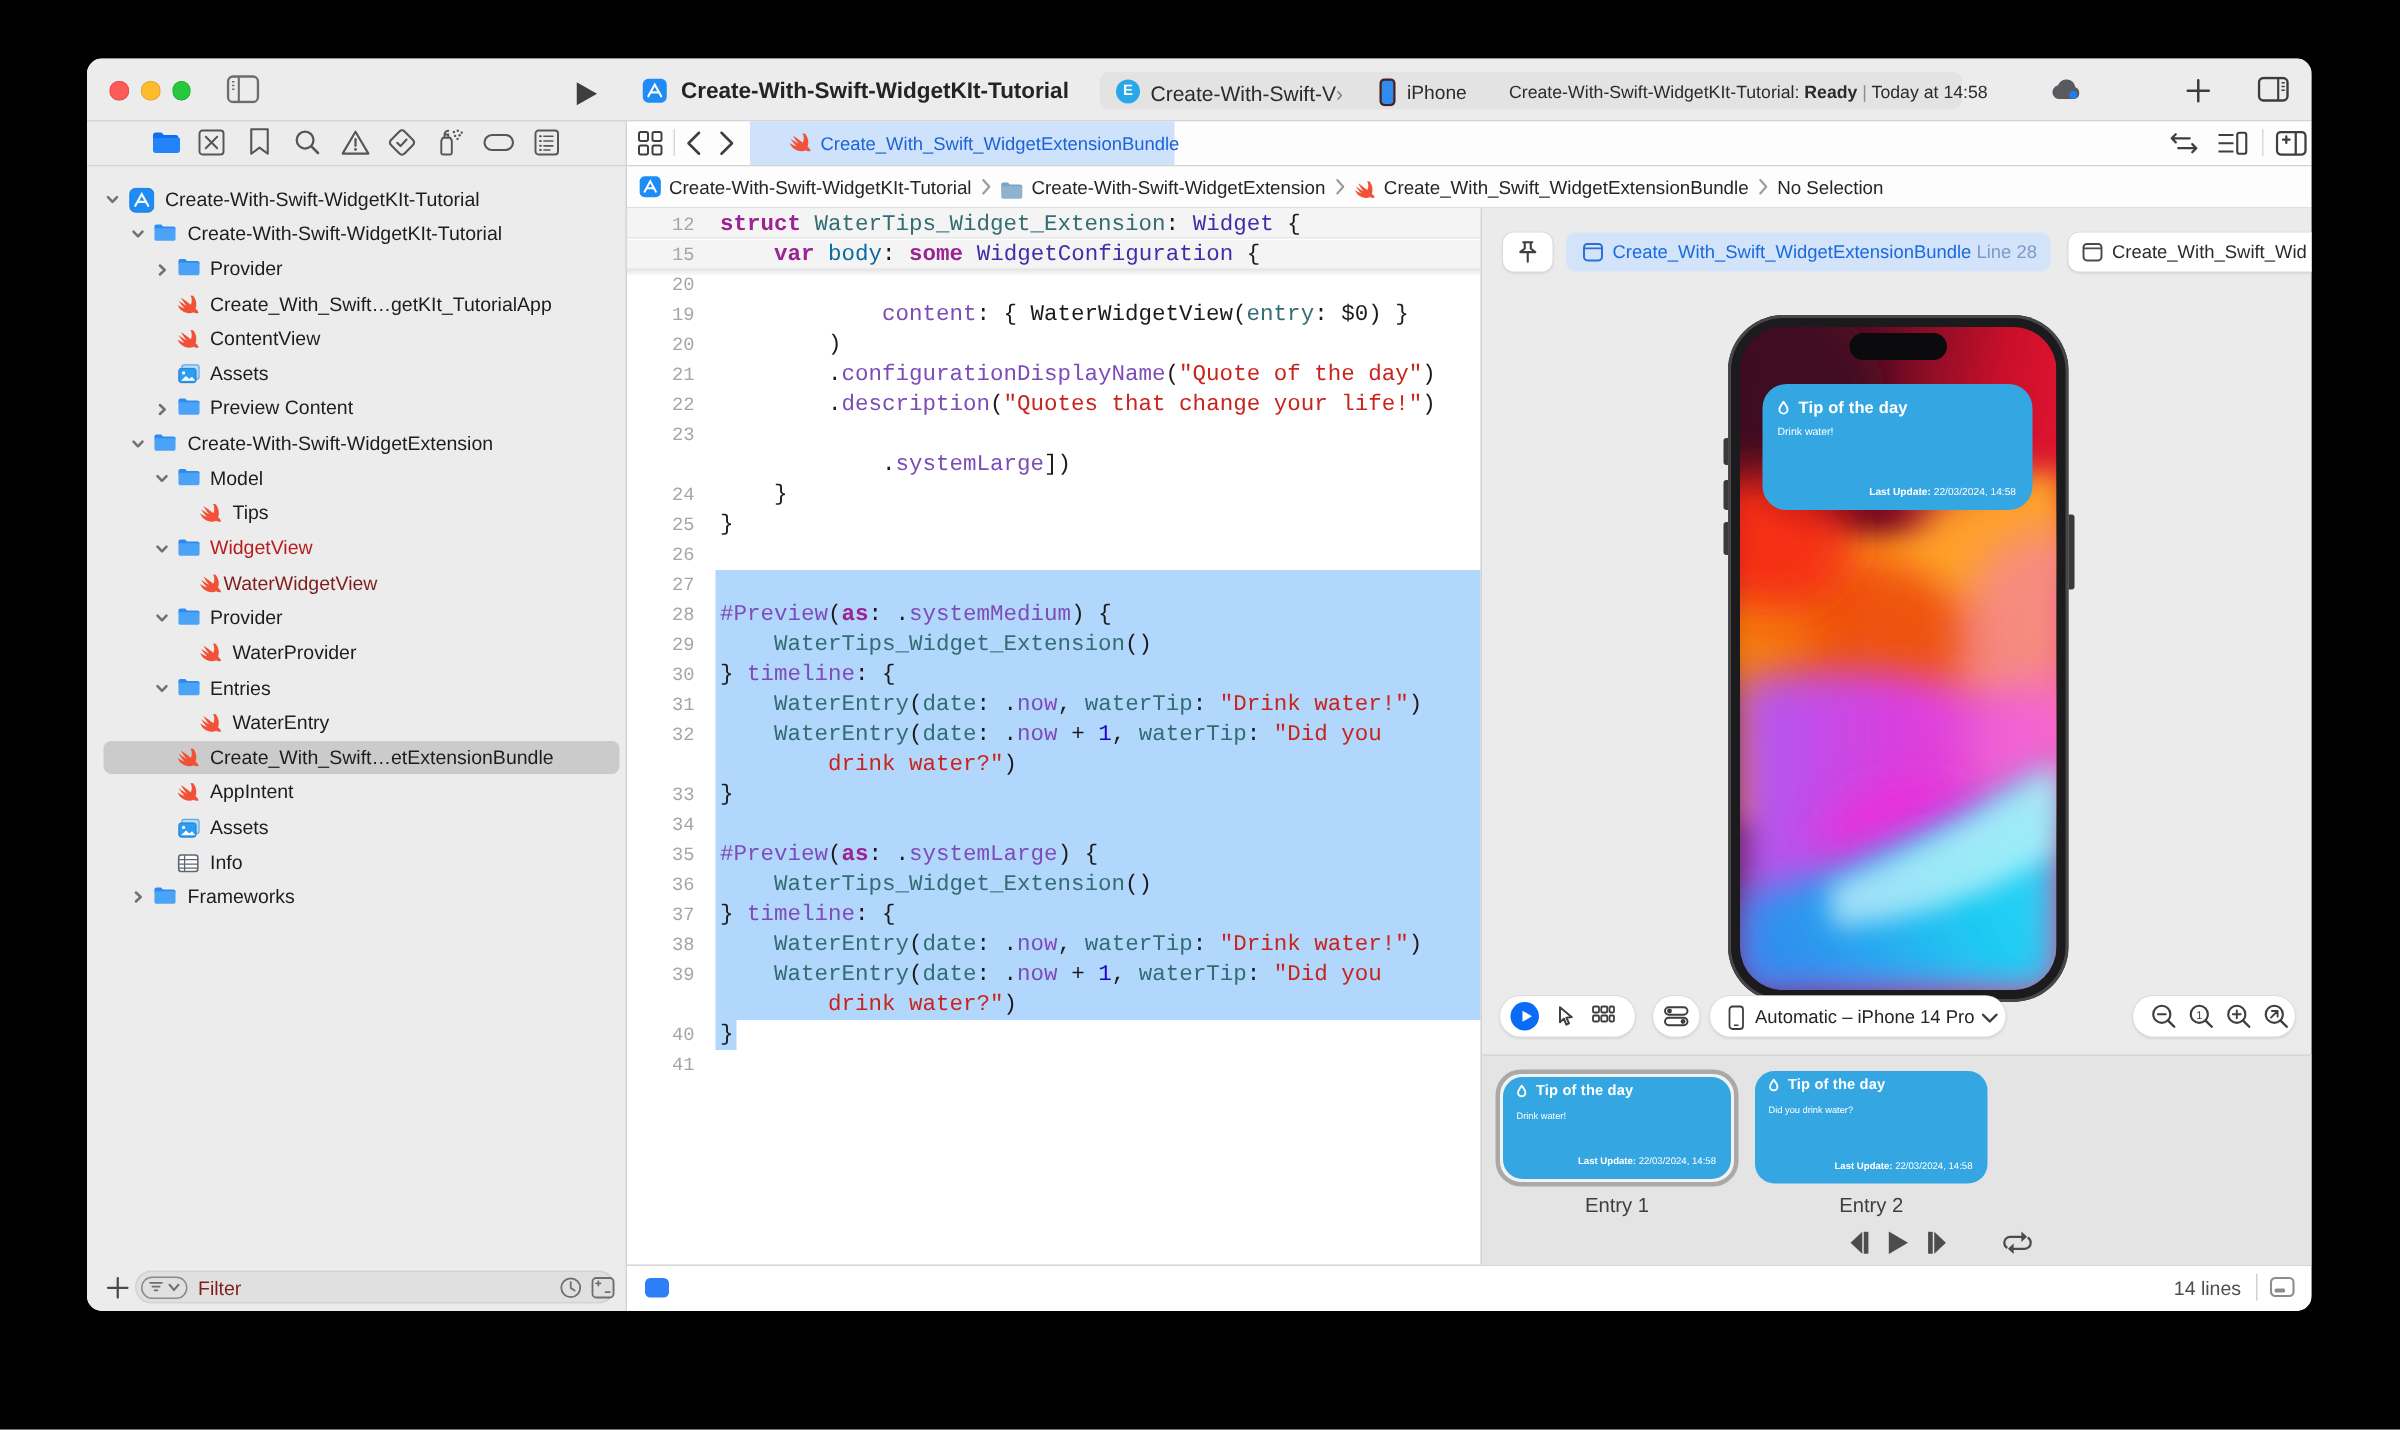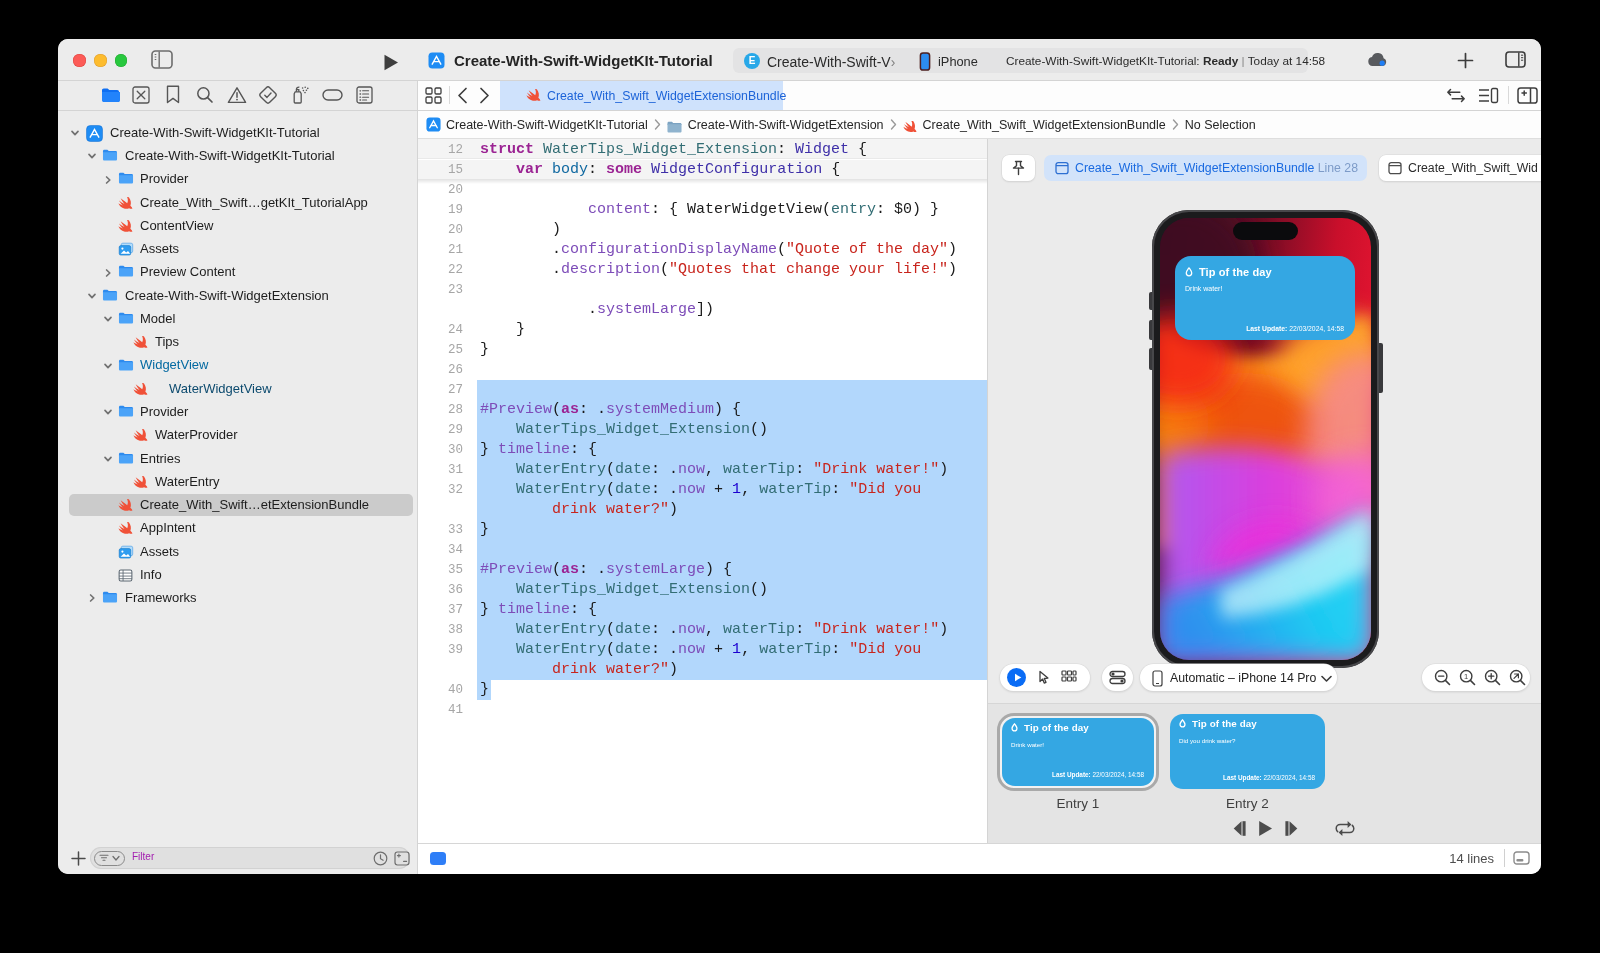--- a/index.html
+++ b/index.html
@@ -242,25 +242,25 @@
         <path fill="#F05138" d="M11.6 1.2c2.2 2.9 2.7 6.4 1.6 9.2.1.1.2.2.3.2 1 .9 1.7 2 1.9 2.7-1.1.6-2.5.4-3.5-.3-2.6 1.2-6 .8-8.5-1.2C2 10.8 1 9.3.5 7.8c1.5 1 3.2 2 4.9 2.4C3.5 8.5 1.9 6.2 1.1 4.7c1.6 1.3 3.9 2.9 5.8 3.7C5.2 6.5 3.6 4 2.8 2.4 5 3.9 7.9 6 9.8 7.7 10.9 5.6 10.7 3 9.6 1z"></path>
       </svg></div>
 <div style="position:absolute;left:97px;top:295.1px;font-size:13px;color:#1d1d1d;white-space:nowrap">Tips</div>
 <div style="position:absolute;left:45px;top:321.7px;line-height:0"><svg width="10" height="10" viewBox="0 0 10 10" style="vertical-align:middle">
         <path d="M2 3.4 5 6.6 8 3.4" stroke="#727272" stroke-width="1.7" fill="none" stroke-linecap="round" stroke-linejoin="round"></path>
       </svg></div>
 <div style="position:absolute;left:60px;top:319.5px;line-height:0"><svg width="16" height="12" viewBox="0 0 16 12.8" style="vertical-align:middle">
         <path fill="#2E8BEE" d="M.5 2.2C.5 1.3 1.1.7 2 .7h3.2l1.5 1.4H14c.9 0 1.5.6 1.5 1.5v.7H.5z"></path>
         <path fill="#4BA3F8" d="M.5 3.4h15v7.4c0 .9-.6 1.5-1.5 1.5H2c-.9 0-1.5-.6-1.5-1.5z"></path>
       </svg></div>
-<div style="position:absolute;left:82px;top:318.4px;font-size:13px;color:#0369a1;white-space:nowrap">WidgetView</div>
+<div style="position:absolute;left:82px;top:318.4px;font-size:13px;color:#b91c1c;white-space:nowrap">WidgetView</div>
 <div style="position:absolute;left:75px;top:342.8px;line-height:0"><svg width="15" height="15" viewBox="0 0 16 16" style="vertical-align:middle">
         <path fill="#F05138" d="M11.6 1.2c2.2 2.9 2.7 6.4 1.6 9.2.1.1.2.2.3.2 1 .9 1.7 2 1.9 2.7-1.1.6-2.5.4-3.5-.3-2.6 1.2-6 .8-8.5-1.2C2 10.8 1 9.3.5 7.8c1.5 1 3.2 2 4.9 2.4C3.5 8.5 1.9 6.2 1.1 4.7c1.6 1.3 3.9 2.9 5.8 3.7C5.2 6.5 3.6 4 2.8 2.4 5 3.9 7.9 6 9.8 7.7 10.9 5.6 10.7 3 9.6 1z"></path>
       </svg></div>
-<div style="position:absolute;left:111px;top:341.7px;font-size:13px;color:#0c4a6e;white-space:nowrap">WaterWidgetView</div>
+<div style="position:absolute;left:91px;top:341.7px;font-size:13px;color:#7f1d1d;white-space:nowrap">WaterWidgetView</div>
 <div style="position:absolute;left:45px;top:368.2px;line-height:0"><svg width="10" height="10" viewBox="0 0 10 10" style="vertical-align:middle">
         <path d="M2 3.4 5 6.6 8 3.4" stroke="#727272" stroke-width="1.7" fill="none" stroke-linecap="round" stroke-linejoin="round"></path>
       </svg></div>
 <div style="position:absolute;left:60px;top:366.0px;line-height:0"><svg width="16" height="12" viewBox="0 0 16 12.8" style="vertical-align:middle">
         <path fill="#2E8BEE" d="M.5 2.2C.5 1.3 1.1.7 2 .7h3.2l1.5 1.4H14c.9 0 1.5.6 1.5 1.5v.7H.5z"></path>
         <path fill="#4BA3F8" d="M.5 3.4h15v7.4c0 .9-.6 1.5-1.5 1.5H2c-.9 0-1.5-.6-1.5-1.5z"></path>
       </svg></div>
 <div style="position:absolute;left:82px;top:364.9px;font-size:13px;color:#1d1d1d;white-space:nowrap">Provider</div>
 <div style="position:absolute;left:75px;top:389.3px;line-height:0"><svg width="15" height="15" viewBox="0 0 16 16" style="vertical-align:middle">
         <path fill="#F05138" d="M11.6 1.2c2.2 2.9 2.7 6.4 1.6 9.2.1.1.2.2.3.2 1 .9 1.7 2 1.9 2.7-1.1.6-2.5.4-3.5-.3-2.6 1.2-6 .8-8.5-1.2C2 10.8 1 9.3.5 7.8c1.5 1 3.2 2 4.9 2.4C3.5 8.5 1.9 6.2 1.1 4.7c1.6 1.3 3.9 2.9 5.8 3.7C5.2 6.5 3.6 4 2.8 2.4 5 3.9 7.9 6 9.8 7.7 10.9 5.6 10.7 3 9.6 1z"></path>
@@ -312,21 +312,21 @@
       <path d="M7.5 1v13M1 7.5h13" stroke="#4a4a4a" stroke-width="1.5" stroke-linecap="round"></path>
     </svg>
 <div style="position:absolute;left:32px;top:808px;width:320px;height:22px;background:#e0e0e0;border-radius:11px;box-shadow:inset 0 0 0 1px #d2d2d2"></div>
 <div style="position:absolute;left:36px;top:811.5px;width:31px;height:15px;border:1.4px solid #8a8a8a;border-radius:8px"></div>
 <svg style="position:absolute;left:41px;top:815px" width="10" height="8" viewBox="0 0 10 8">
       <path d="M1 1.2h8M2.5 3.7h5M4 6.2h2" stroke="#6e6e6e" stroke-width="1.1" stroke-linecap="round"></path>
     </svg>
 <svg style="position:absolute;left:54px;top:815.5px" width="8" height="7" viewBox="0 0 8 7">
       <path d="M1 1.5 4 5l3-3.5" stroke="#6e6e6e" stroke-width="1.3" fill="none" stroke-linecap="round"></path>
     </svg>
-<div style="position:absolute;left:74px;top:812px;font-size:10px;color:#a21caf">Filter</div>
+<div style="position:absolute;left:74px;top:812px;font-size:13px;color:#7f1d1d">Filter</div>
 <svg style="position:absolute;left:315px;top:811.5px" width="15" height="15" viewBox="0 0 15 15">
       <circle cx="7.5" cy="7.5" r="6.3" fill="none" stroke="#6e6e6e" stroke-width="1.2"></circle>
       <path d="M7.5 3.8v3.9l2.6 1.6" stroke="#6e6e6e" stroke-width="1.2" fill="none" stroke-linecap="round"></path>
     </svg>
 <svg style="position:absolute;left:336px;top:811.5px" width="16" height="15" viewBox="0 0 16 15">
       <rect x="1" y="1" width="14" height="13" rx="2.4" fill="none" stroke="#6e6e6e" stroke-width="1.2"></rect>
       <path d="M3.4 4.6h3M4.9 3.1v3M9.6 10.4h3" stroke="#6e6e6e" stroke-width="1.1" stroke-linecap="round"></path>
     </svg>
 
 <div style="position:absolute;left:360px;top:100px;width:569px;height:704px;background:#fff"></div>

